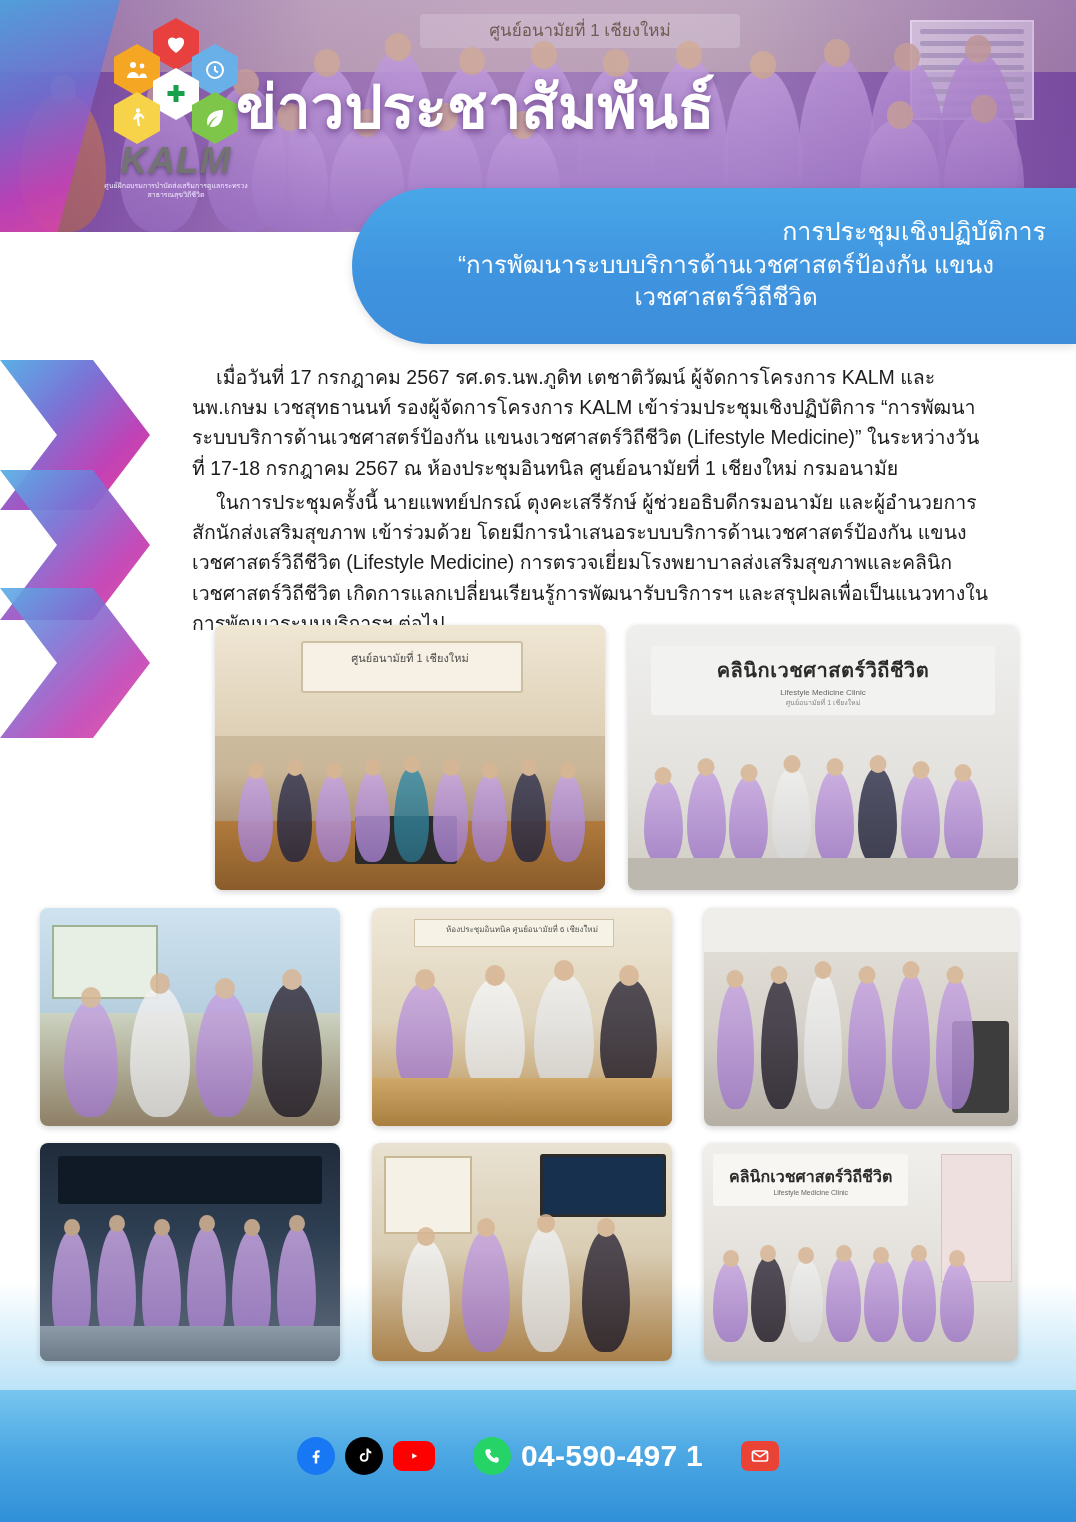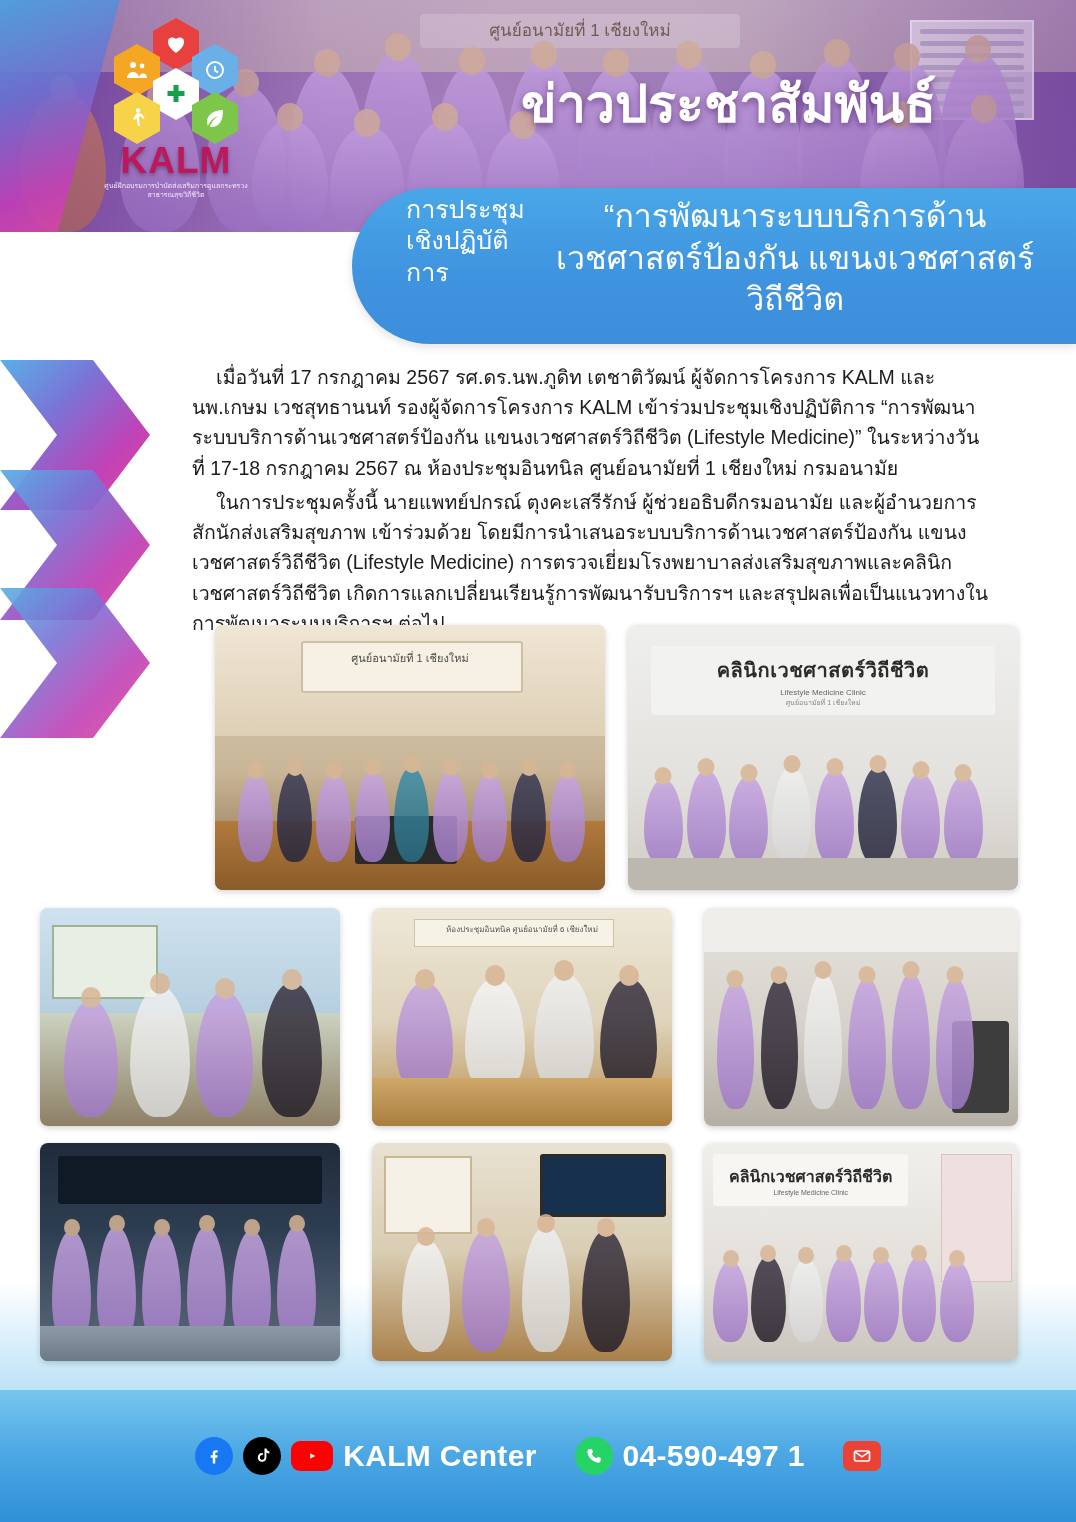--- a/index.html
+++ b/index.html
@@ -51,44 +51,44 @@
   .logo-hex{position:relative;width:132px;height:122px;margin:0 auto;}
   .hex{position:absolute;width:46px;height:52px;clip-path:polygon(50% 0,100% 25%,100% 75%,50% 100%,0 75%,0 25%);
        display:flex;align-items:center;justify-content:center;}
   .hex svg{width:24px;height:24px;}
   .h1{left:43px;top:0;background:#e8403f;}
   .h2{left:4px;top:26px;background:#f5a623;}
   .h3{left:82px;top:26px;background:#6ab0e8;}
   .h4{left:43px;top:50px;background:#ffffff;}
   .h5{left:4px;top:74px;background:#f7d34a;}
   .h6{left:82px;top:74px;background:#7ec64a;}
-  .logo-word{font-size:37px;font-weight:bold;color:#be185d;letter-spacing:1px;line-height:1;margin-top:2px;
-      text-shadow:0 2px 4px rgba(0,0,0,.35);}
+  .logo-word{font-size:37px;font-weight:bold;color:#737373;letter-spacing:1px;line-height:1;margin-top:2px;
+      text-shadow:0 2px 4px rgba(0,0,0,.35);font-style:italic;}
   .logo-sub{font-size:7px;color:#f2e9ff;margin-top:3px;line-height:1.25;}
 
   
   .headline{
     position:absolute;left:236px;top:78px;width:700px;z-index:7;
-    font-size:52px;font-weight:bold;color:#ffffff;line-height:1;
+    font-size:60px;font-weight:bold;color:#ffffff;line-height:1;
     text-shadow:0 3px 7px rgba(60,20,90,.55);
-    text-align:right;
+    text-align:left;
   }
 
   
   .ribbon{
     position:absolute;left:352px;top:188px;width:724px;height:156px;
     background:linear-gradient(180deg,#49a7e8 0%,#3f94df 55%,#3d8ddb 100%);
     border-radius:78px 0 0 78px;
     z-index:5;
     box-shadow:0 3px 10px rgba(0,0,0,.12);
-    display:flex;flex-direction:row;justify-content:center;align-items:flex-start;
+    display:flex;flex-direction:column;justify-content:center;align-items:flex-end;
     padding:6px 30px 10px 54px;box-sizing:border-box;
   }
   .ribbon .l1{color:#fff;font-size:25px;line-height:1.25;}
-  .ribbon .l2{color:#fff;font-size:32px;line-height:1.3;text-align:center;margin-top:2px;}
+  .ribbon .l2{color:#fff;font-size:24px;line-height:1.3;text-align:center;margin-top:2px;}
   .ribbon .l3{color:#fff;font-size:25px;line-height:1.3;margin-top:2px;}
 
   
   .arrow{position:absolute;left:0;width:150px;height:150px;z-index:4;}
   .arrow::before{
     content:"";position:absolute;inset:0;
     background:linear-gradient(135deg,#5ab0e6 0%,#7a74d6 35%,#c142b6 70%,#e8479a 100%);
     clip-path:polygon(0 0,62% 0,100% 50%,62% 100%,0 100%,38% 50%);
   }
   .a1{top:360px;}
@@ -492,21 +492,20 @@
       <span class="sicon tk">
         <svg viewBox="0 0 24 24" fill="#fff">
             <path d="M15 3h2.3c.3 1.9 1.6 3.3 3.5 3.5v2.4c-1.3 0-2.5-.4-3.5-1.1v5.9c0 3-2.3 5.3-5.2 5.3S6.9 16.7 6.9 13.7c0-2.9 2.3-5.2 5.2-5.2.3 0 .6 0 .9.1v2.5c-.3-.1-.6-.2-.9-.2-1.5 0-2.7 1.2-2.7 2.8s1.2 2.8 2.7 2.8 2.9-1.2 2.9-2.8z"></path>
           </svg>
       </span>
       <span class="sicon yt">
         <svg viewBox="0 0 24 24" fill="#fff">
             <path d="M9.8 15.3V8.7l6 3.3z"></path>
           </svg>
       </span>
-      <span class="ftext">KALM Center</span>
       <span class="gap"></span>
       <span class="sicon wa">
         <svg viewBox="0 0 24 24" fill="#fff">
             <path d="M6.6 4h3l1.4 3.4-2 1.6a12 12 0 0 0 6 6l1.6-2L20 14.4v3A2.6 2.6 0 0 1 17.4 20C10.6 19.6 4.4 13.4 4 6.6A2.6 2.6 0 0 1 6.6 4z"></path>
           </svg>
       </span>
       <span class="ftext">04-590-497 1</span>
       <span class="gap"></span>
       <span class="sicon ml">
         <svg viewBox="0 0 24 24" fill="none" stroke="#fff" stroke-width="2">

